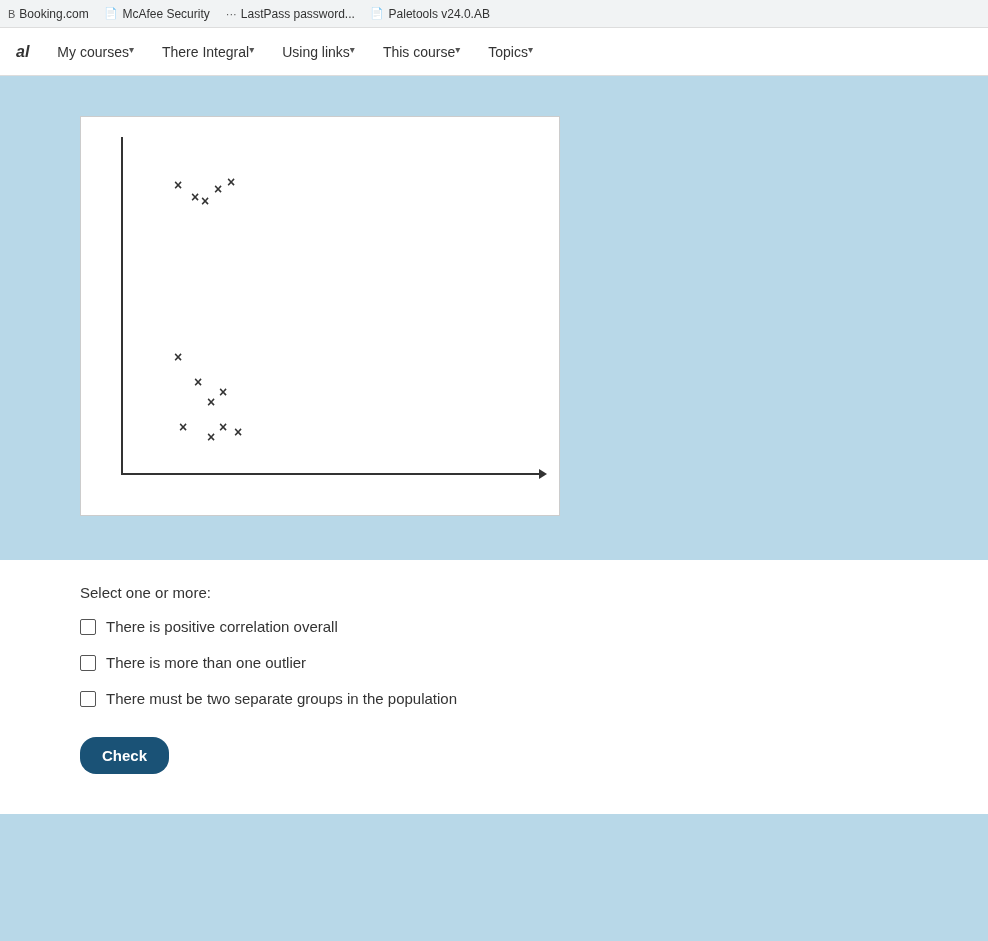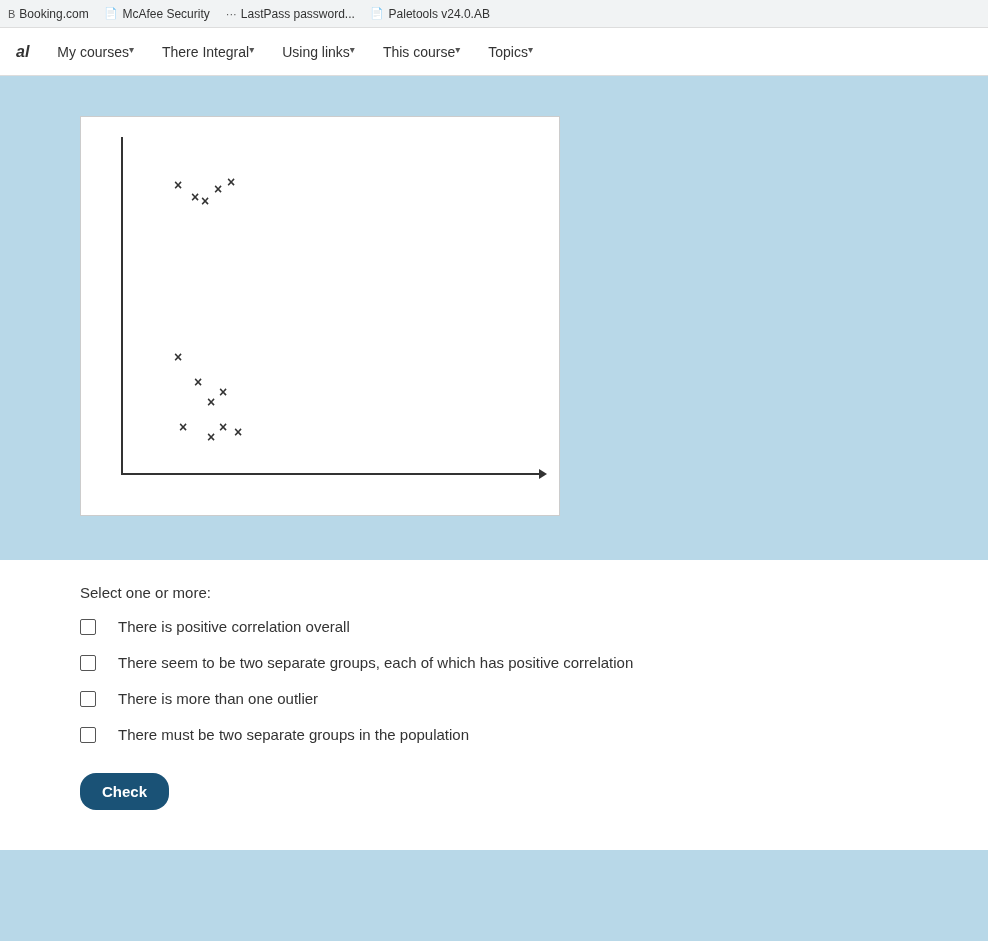--- a/index.html
+++ b/index.html
@@ -145,21 +145,21 @@
     .select-label {
       font-size: 15px;
       color: #333;
       margin-bottom: 16px;
       font-weight: normal;
     }
 
     .option-item {
       display: flex;
       align-items: center;
-      gap: 22px;
+      gap: 10px;
       margin-bottom: 18px;
       font-size: 15px;
       color: #333;
       cursor: pointer;
     }
 
     .option-checkbox {
       width: 16px;
       height: 16px;
       border: 1px solid #555;
@@ -258,24 +258,20 @@
   </div>
 
   <div class="question-section">
     <p class="select-label">Select one or more:</p>
 
     <div class="option-item">
       <input type="checkbox" class="option-checkbox" style="">
       <span>There is positive correlation overall</span>
     </div>
 
-    <div class="option-item">
-      <input type="checkbox" class="option-checkbox" style="">
-      <span>There seem to be two separate groups, each of which has positive correlation</span>
-    </div>
 
     <div class="option-item">
       <input type="checkbox" class="option-checkbox" style="">
       <span>There is more than one outlier</span>
     </div>
 
     <div class="option-item">
       <input type="checkbox" class="option-checkbox" style="">
       <span>There must be two separate groups in the population</span>
     </div>

